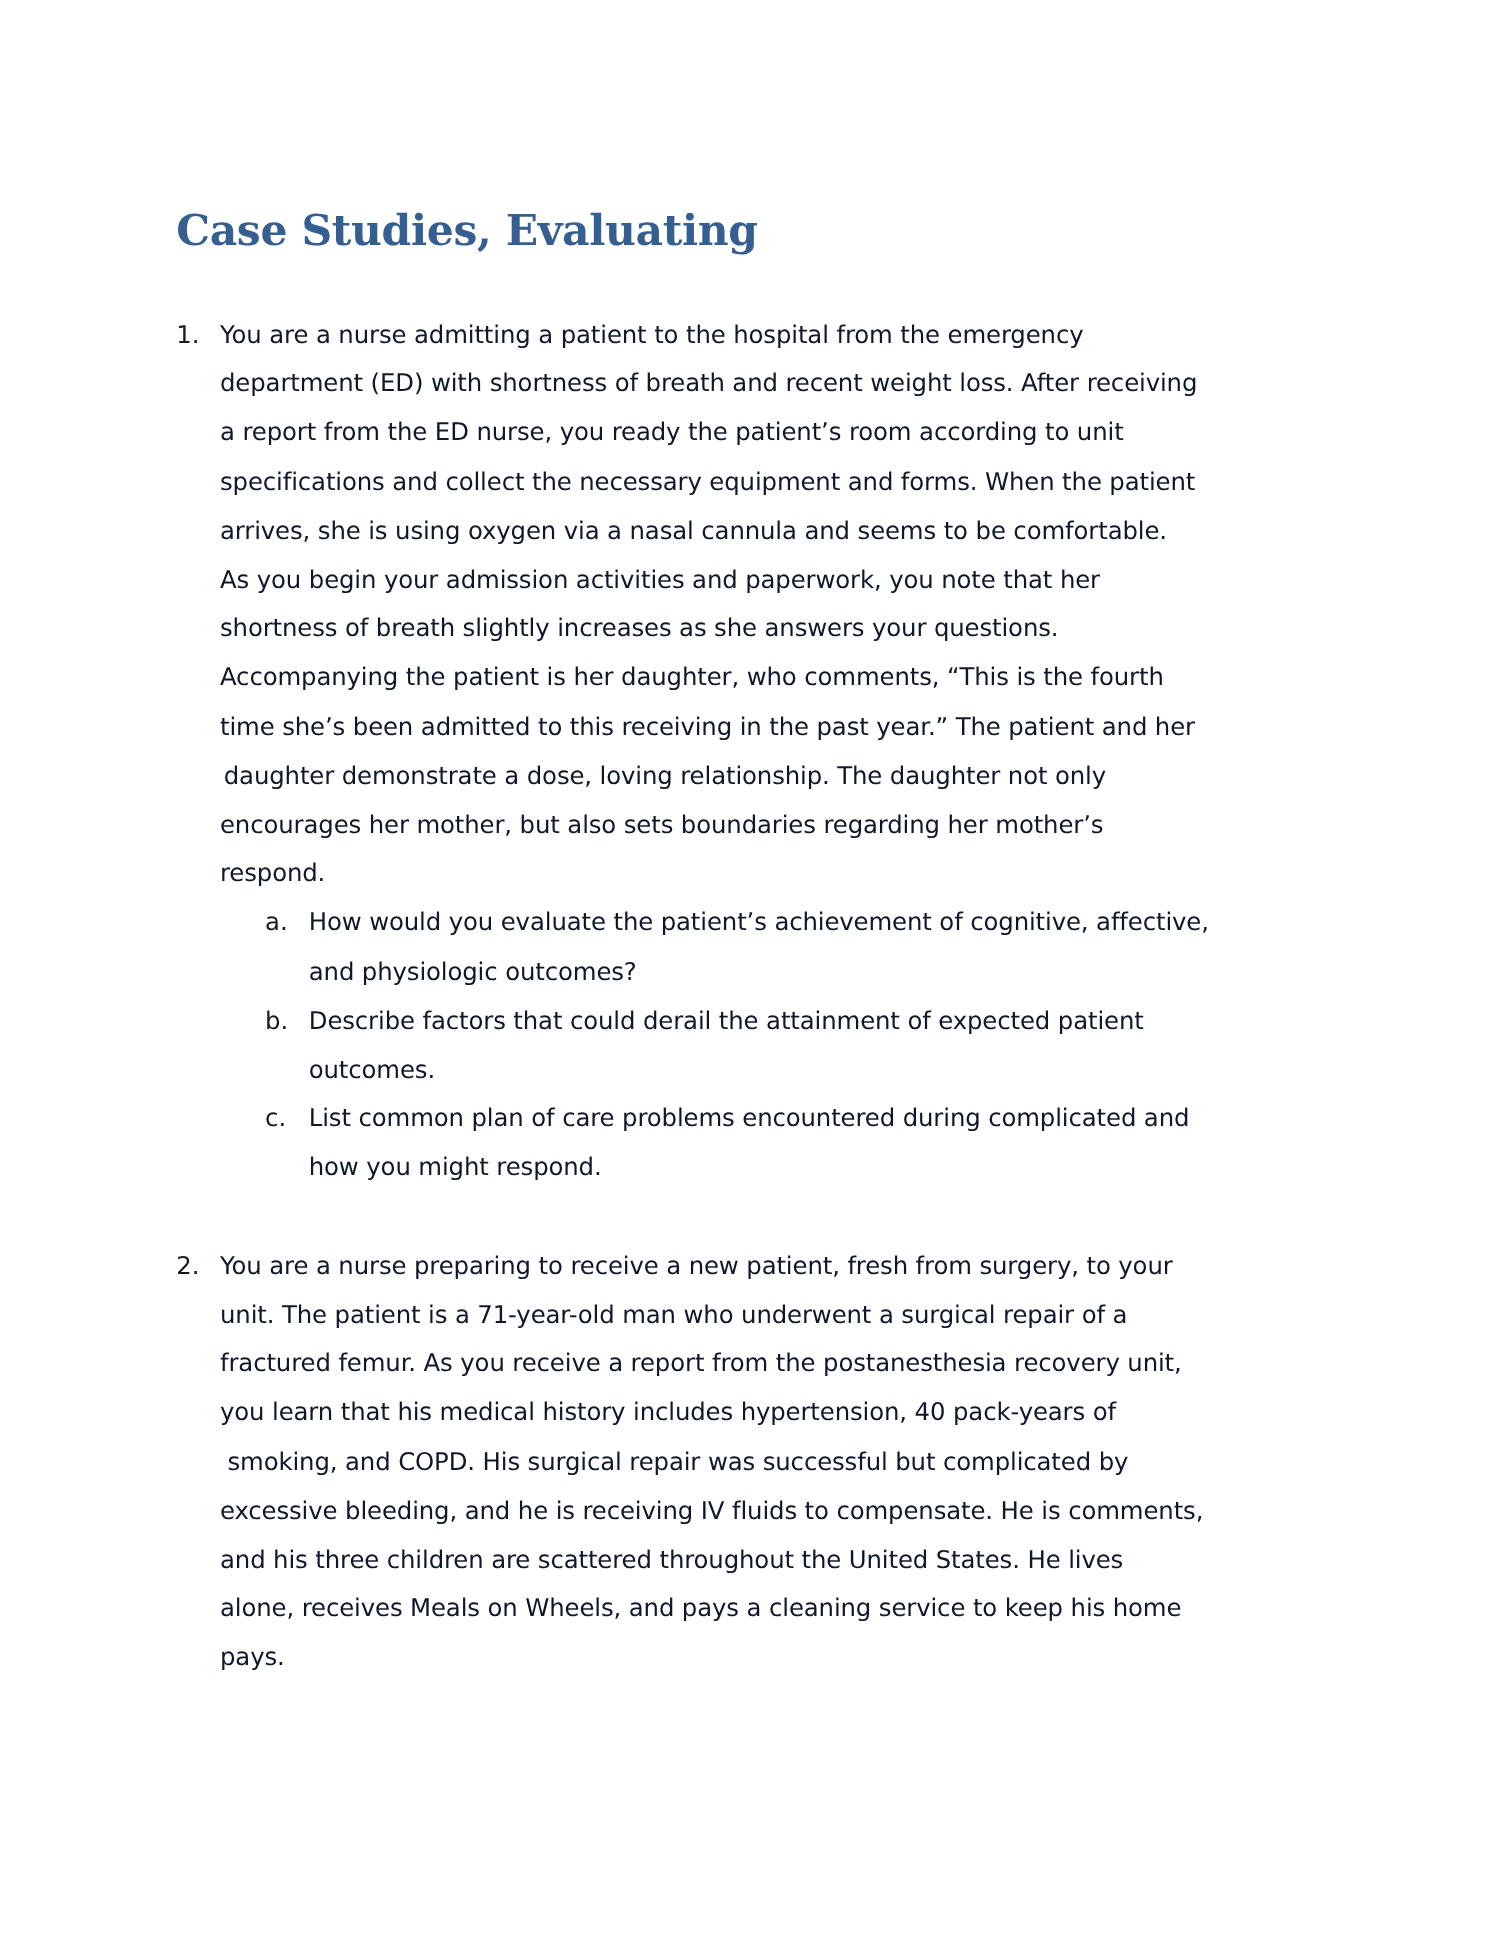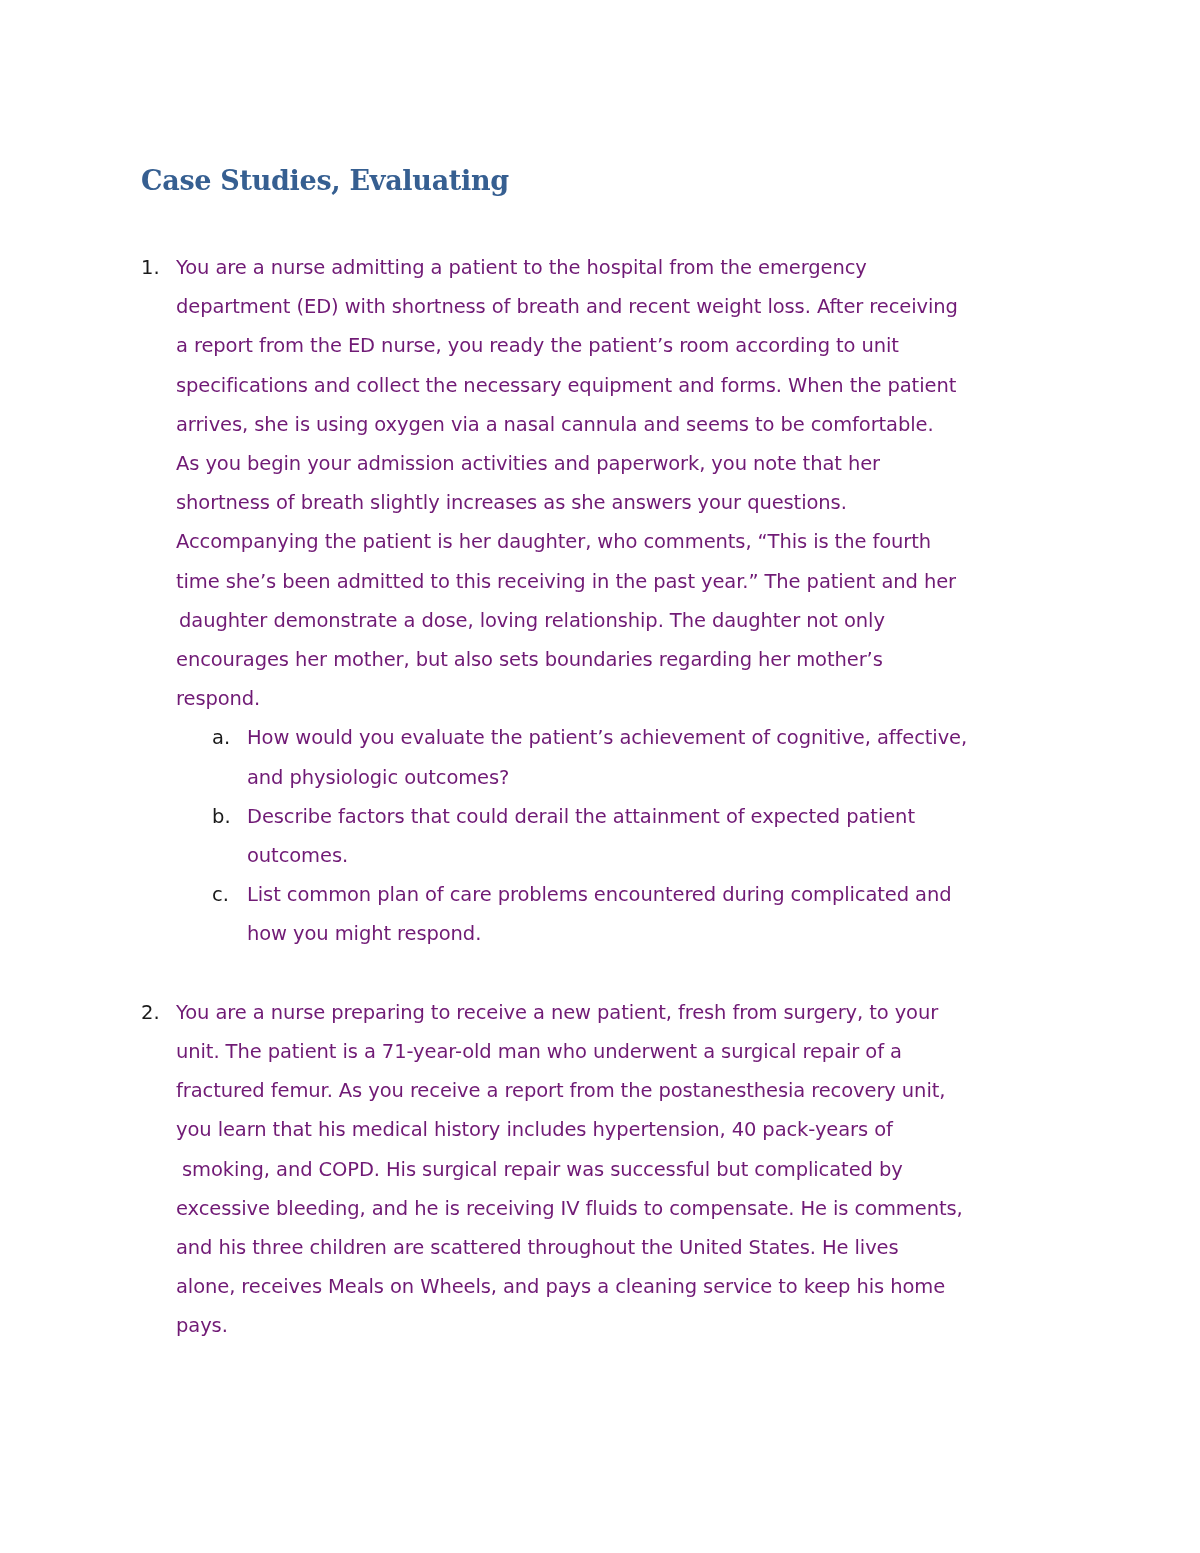--- a/index.html
+++ b/index.html
@@ -1,25 +1,25 @@
 <!DOCTYPE html>
 <html><head>
 <meta charset="utf-8">
 <style>
   html, body { margin: 0; padding: 0; background: #ffffff; }
   body { width: 1200px; height: 1553px; position: relative; overflow: hidden; }
   .title {
     position: absolute; left: 141px; top: 165px;
     font-family: "DejaVu Serif", serif; font-weight: bold;
-    font-size: 27px; color: #365f91; white-space: nowrap;
+    font-size: 34px; color: #365f91; white-space: nowrap;
     letter-spacing: -0.3px;
   }
   .line {
     position: absolute; font-family: "DejaVu Sans", sans-serif;
-    font-size: 19.5px; color: #701a75; white-space: nowrap;
+    font-size: 19.5px; color: #0f172a; white-space: nowrap;
     line-height: 24px; letter-spacing: -0.1px;
   }
   .num { position: absolute; font-family: "DejaVu Sans", sans-serif; font-size: 19.5px; color: #1a1a1a; line-height: 24px; }
 </style>
 </head>
 <body>
 
 <div>
   <div class="title">Case Studies, Evaluating</div>
 

